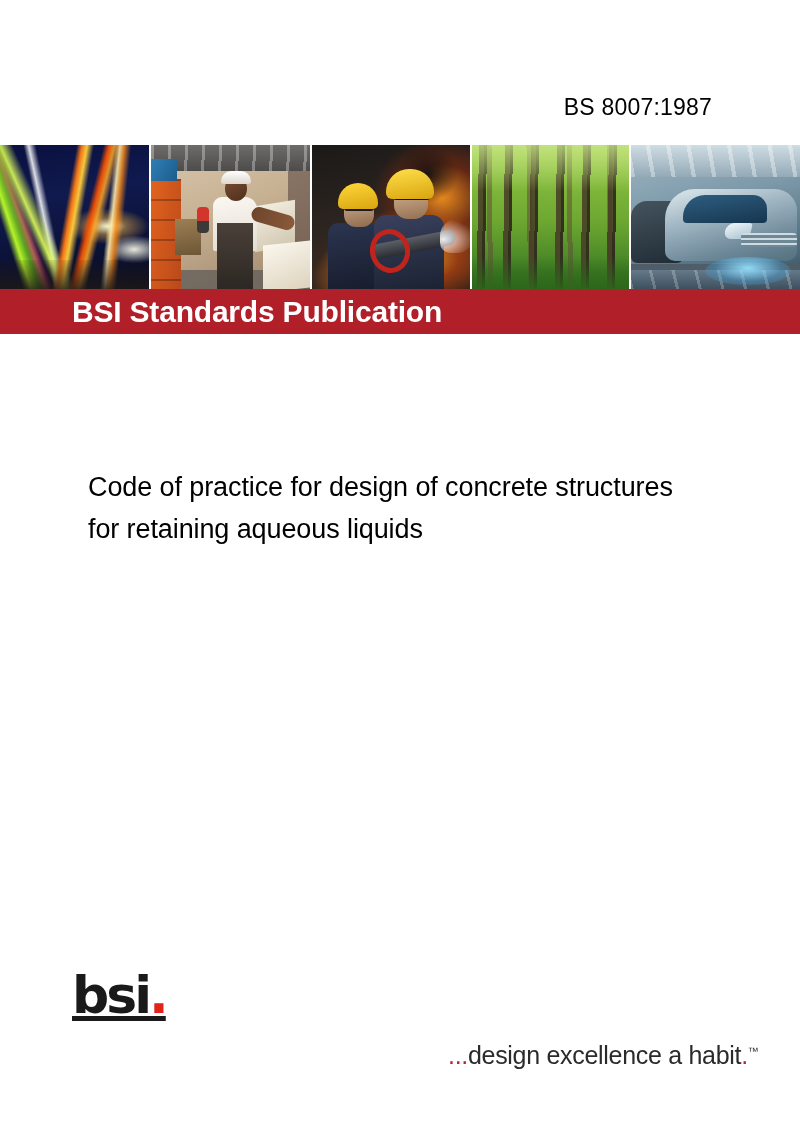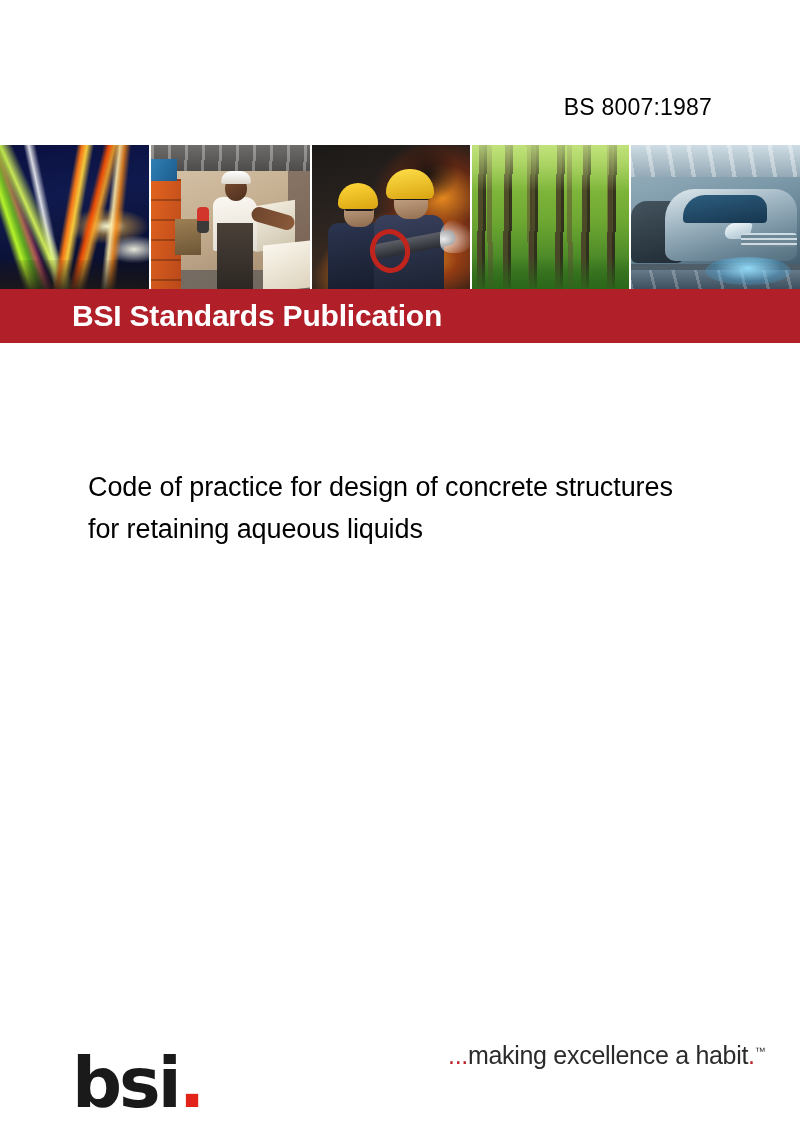--- a/index.html
+++ b/index.html
@@ -290,21 +290,21 @@
       repeating-linear-gradient(76deg, rgba(255,255,255,.22) 0 3px, rgba(255,255,255,0) 3px 22px),
       linear-gradient(180deg,#64798a,#3c4e5c);
   }
 
   
   .red-band {
     position: absolute;
     left: 0;
     top: 289px;
     width: 800px;
-    height: 54px;
+    height: 45px;
     background: #b11f29;
   }
   .red-band-text {
     position: absolute;
     left: 72px;
     top: 50%;
     transform: translateY(-50%);
     color: #ffffff;
     font-size: 30px;
     font-weight: 600;
@@ -325,27 +325,28 @@
     color: #000000;
     letter-spacing: -0.1px;
     white-space: nowrap;
   }
   .doc-title .line2 { white-space: nowrap; }
 
   
   .logo {
     position: absolute;
     left: 72px;
-    top: 1052px;
-    font-size: 70px;
+    top: 964px;
+    font-size: 52px;
     line-height: 63px;
     font-weight: 700;
     letter-spacing: -3px;
     color: #1a1a1a;
     font-family: "DejaVu Sans", sans-serif;
+    text-decoration: underline;
   }
   .logo .dot { color: #e2231a; }
 
   .tagline {
     position: absolute;
     left: 448px;
     top: 1036px;
     font-size: 25px;
     line-height: 30px;
     font-weight: 400;
@@ -419,13 +420,13 @@
   <div class="red-band-text">BSI Standards Publication</div>
 </div>
 
 <div class="doc-title">
   <div class="line1">Code of practice for design of concrete structures</div>
   <div class="line2">for retaining aqueous liquids</div>
 </div>
 
 <div class="logo"><span>bsi</span><span class="dot">.</span></div>
 
-<div class="tagline"><span class="dots">...</span><span>making excellence a habit</span><span class="dot-end">.</span><span class="tm">™</span></div>
+<div class="tagline"><span class="dots">...</span><span>design excellence a habit</span><span class="dot-end">.</span><span class="tm">™</span></div>
 
 </body></html>

